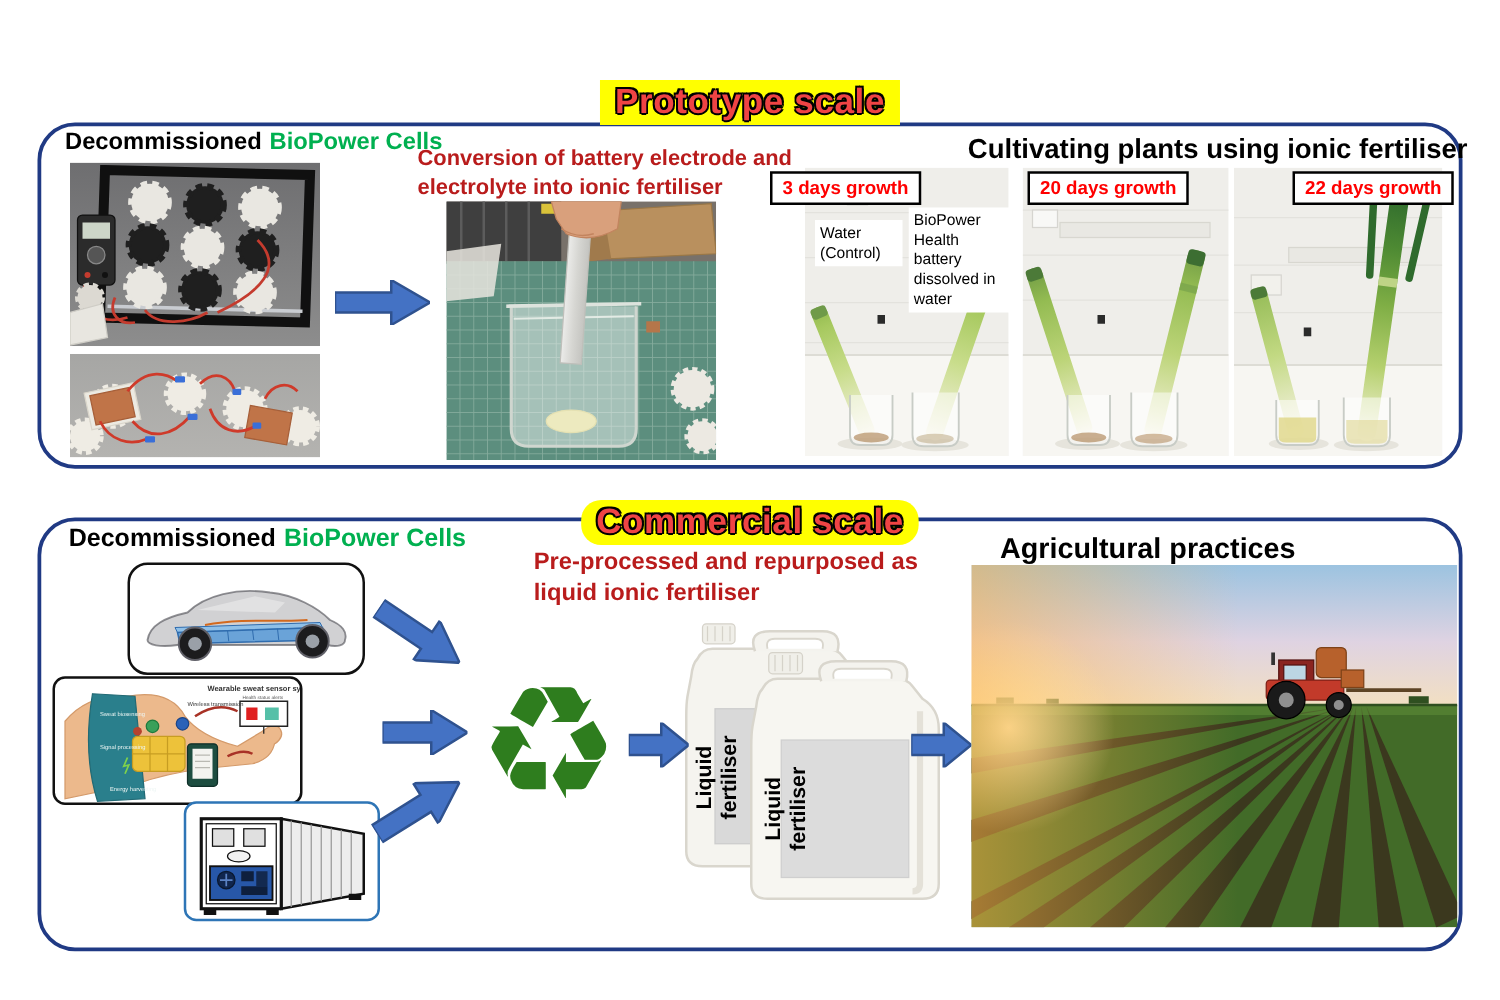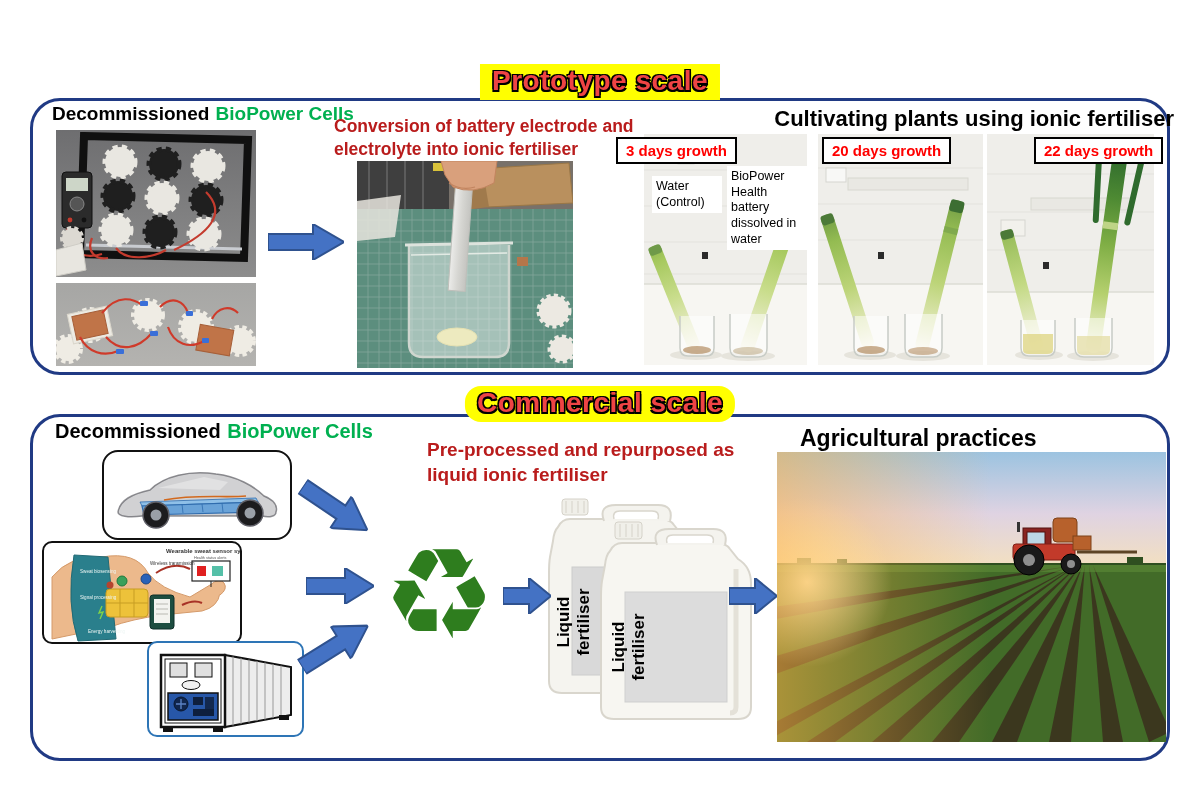--- a/index.html
+++ b/index.html
@@ -334,21 +334,21 @@
         <rect x="-7.5" y="-128" width="15" height="7" fill="#c8d98e" opacity="0.9"></rect>
       </g>
       <path d="M34,186 L34,214 Q34,222 42,222 L60,222 Q68,222 68,214 L68,186" fill="#ffffff" fill-opacity="0.5" stroke="#c8ccc6" stroke-width="1.5"></path>
       <path d="M88,184 L88,214 Q88,223 97,223 L116,223 Q125,223 125,214 L125,184" fill="#ffffff" fill-opacity="0.5" stroke="#c8ccc6" stroke-width="1.5"></path>
       <path d="M36,200 L66,200 L66,216 Q66,220 60,220 L42,220 Q36,220 36,216 Z" fill="#ddd47f" opacity="0.75"></path>
       <path d="M90,202 L123,202 L123,216 Q123,221 116,221 L97,221 Q90,221 90,216 Z" fill="#e3dba0" opacity="0.7"></path>
     </svg>
   </div>
   <div class="growth-label" style="left:991px;top:137px;margin-left:43px;">22 days growth</div>
 
-  <div class="scale-title" style="top:386px;border-radius:16px;">Commercial scale</div>
+  <div class="scale-title" style="top:400px;border-radius:16px;">Commercial scale</div>
   <div class="panel" style="left:30px;top:414px;width:1134px;height:341px;"></div>
 
   <div class="heading" style="left:55px;top:420px;font-size:20px;">
     <span>Decommissioned</span><span class="green">BioPower Cells</span>
   </div>
 
   <div class="photo" style="left:102px;top:450px;width:186px;height:86px;border:2.5px solid #111;border-radius:16px;background:#fff;">
     <svg width="186" height="86" viewBox="0 0 186 86">
       <path d="M14,60 C16,48 28,42 46,38 C60,24 86,18 112,22 C132,24 150,34 160,44 C170,48 174,54 172,60 C172,64 166,66 158,64 L38,64 C24,66 14,64 14,60 Z" fill="#5a5a60" fill-opacity="0.28" stroke="#4a4a50" stroke-opacity="0.6" stroke-width="1.5"></path>
       <polygon points="54,36 100,25 124,30 116,38" fill="#ffffff" opacity="0.35"></polygon>

